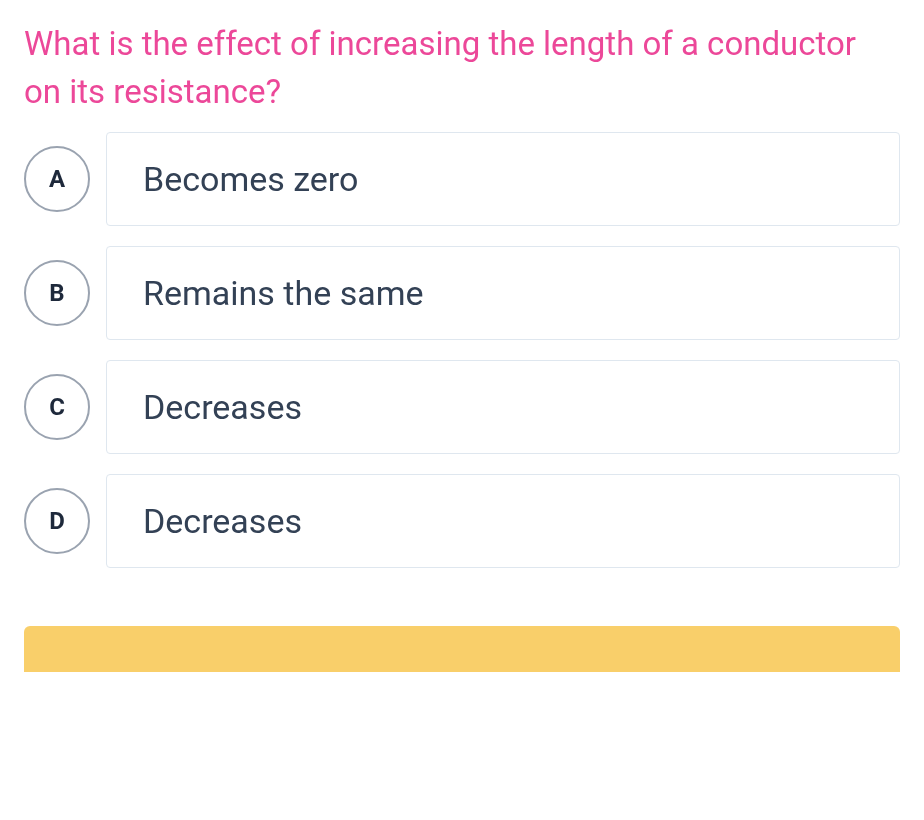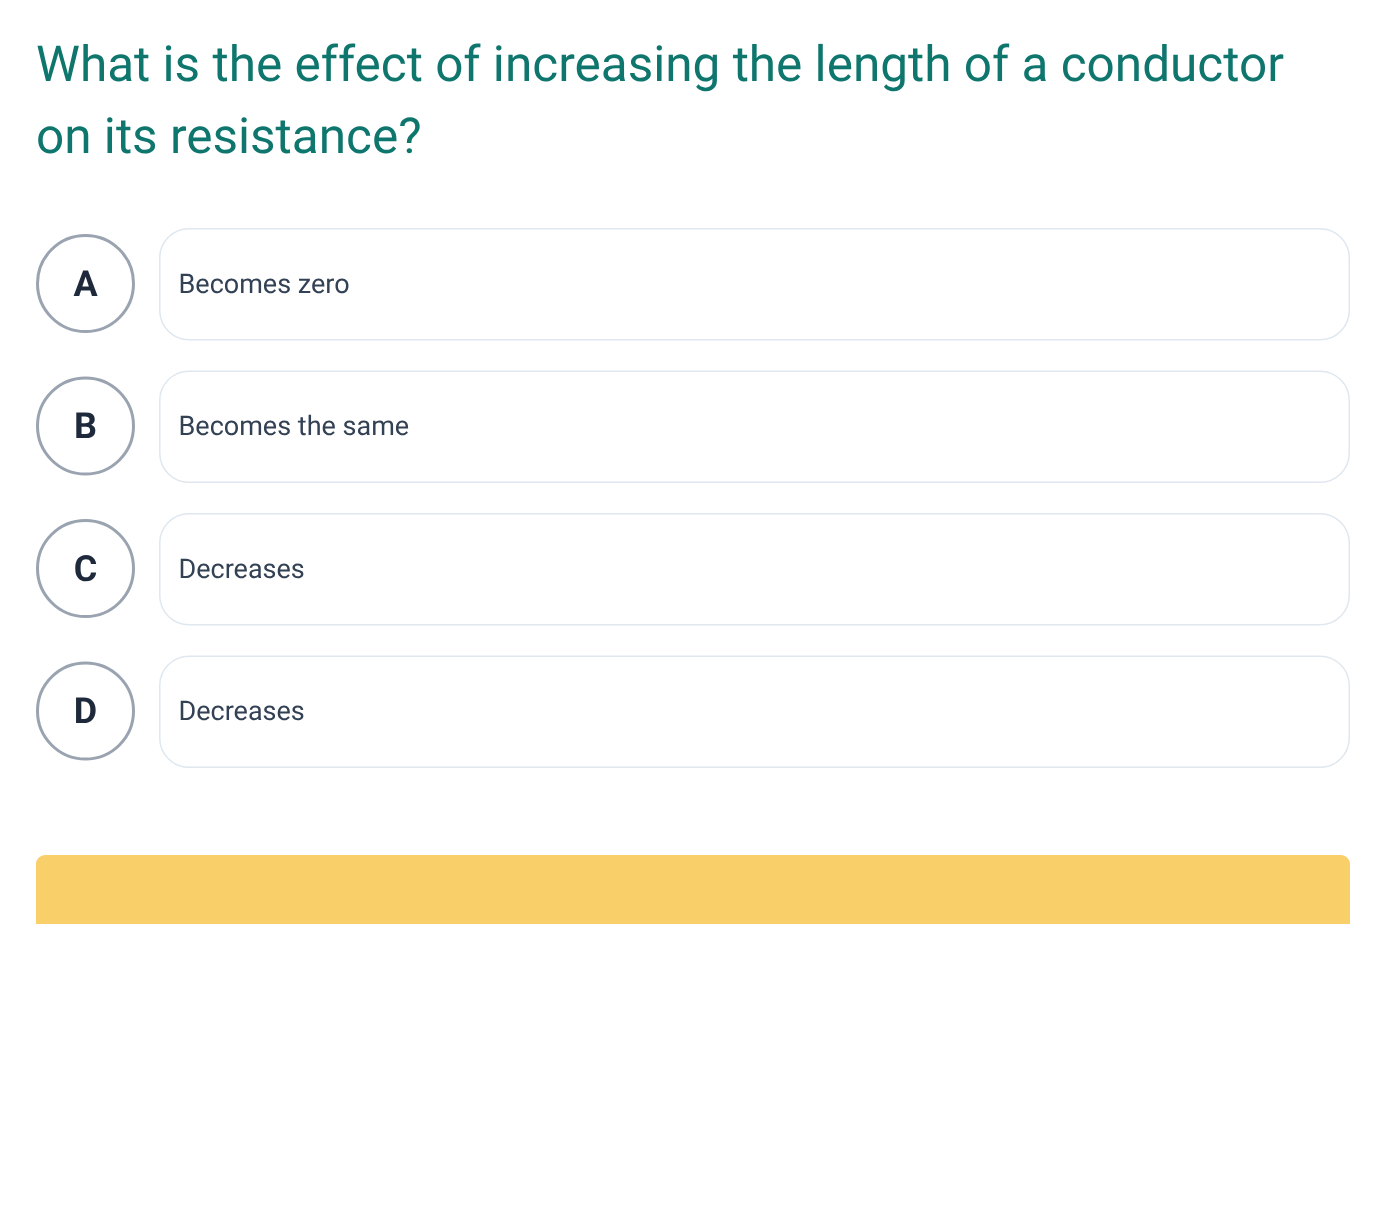--- a/index.html
+++ b/index.html
@@ -9,23 +9,23 @@
     }
     body {
       font-family: -apple-system, BlinkMacSystemFont, "Segoe UI", Roboto, Helvetica, Arial, sans-serif;
       background: #ffffff;
       width: 924px;
       height: 820px;
       padding: 20px 24px;
     }
     .question {
       font-size: 33px;
-      color: #0f766e;
+      color: #ec4899;
       line-height: 1.45;
-      margin-bottom: 36px;
+      margin-bottom: 16px;
       font-weight: 400;
     }
     .options {
       display: flex;
       flex-direction: column;
       gap: 20px;
     }
     .option-row {
       display: flex;
       align-items: center;
@@ -41,23 +41,23 @@
       justify-content: center;
       font-size: 24px;
       font-weight: 700;
       color: #1e293b;
       flex-shrink: 0;
       cursor: pointer;
     }
     .option-box {
       flex: 1;
       border: 1.5px solid #dfe7ef;
-      border-radius: 20px;
-      padding: 26px 12px;
-      font-size: 18px;
+      border-radius: 4px;
+      padding: 26px 36px;
+      font-size: 34px;
       color: #334155;
       cursor: pointer;
       background: #ffffff;
     }
     .bottom-bar {
       margin-top: 58px;
       width: 100%;
       height: 46px;
       background: #f9cf6a;
       border-radius: 6px 6px 0 0;
@@ -68,21 +68,21 @@
 
 <div class="question">What is the effect of increasing the length of a conductor on its resistance?</div>
 
 <div class="options">
   <div class="option-row">
     <div class="option-letter">A</div>
     <div class="option-box">Becomes zero</div>
   </div>
   <div class="option-row">
     <div class="option-letter">B</div>
-    <div class="option-box">Becomes the same</div>
+    <div class="option-box">Remains the same</div>
   </div>
   <div class="option-row">
     <div class="option-letter">C</div>
     <div class="option-box">Decreases</div>
   </div>
   <div class="option-row">
     <div class="option-letter">D</div>
     <div class="option-box">Decreases</div>
   </div>
 </div>

